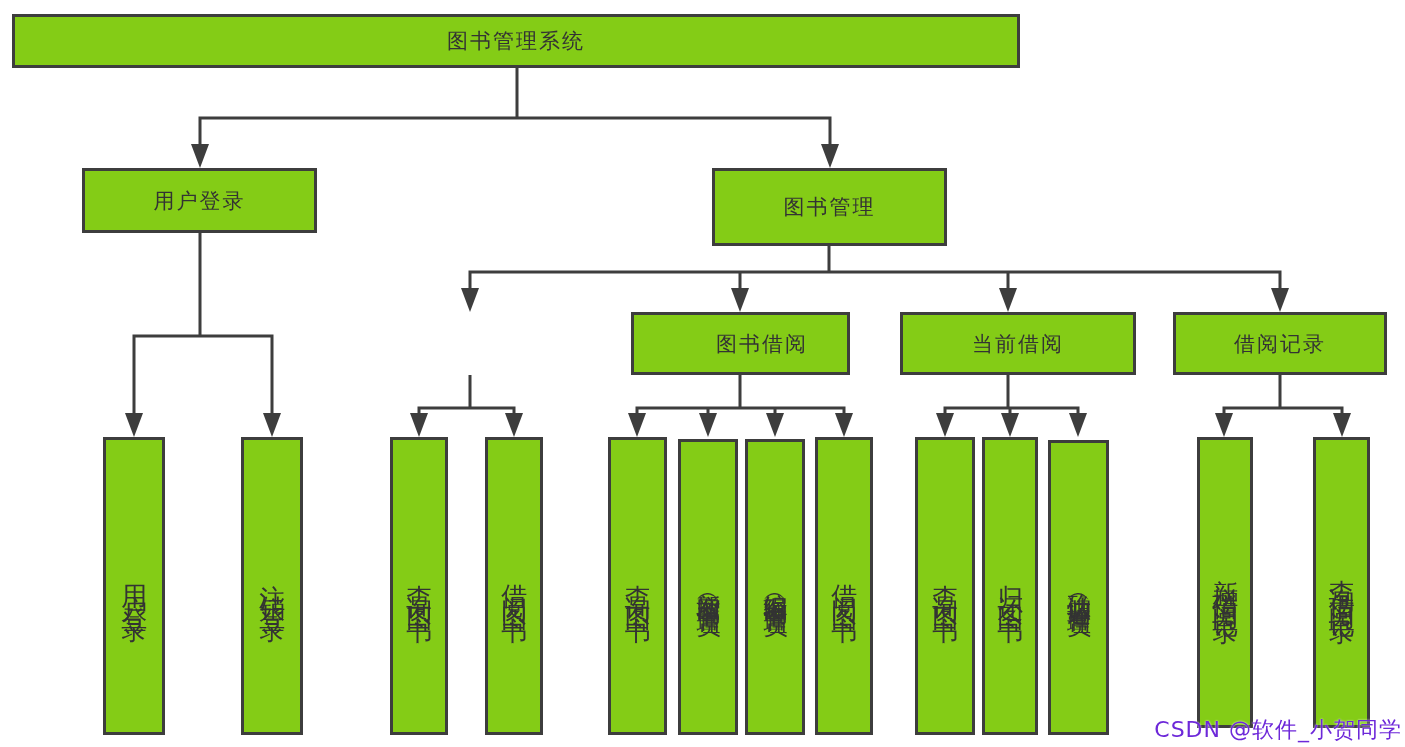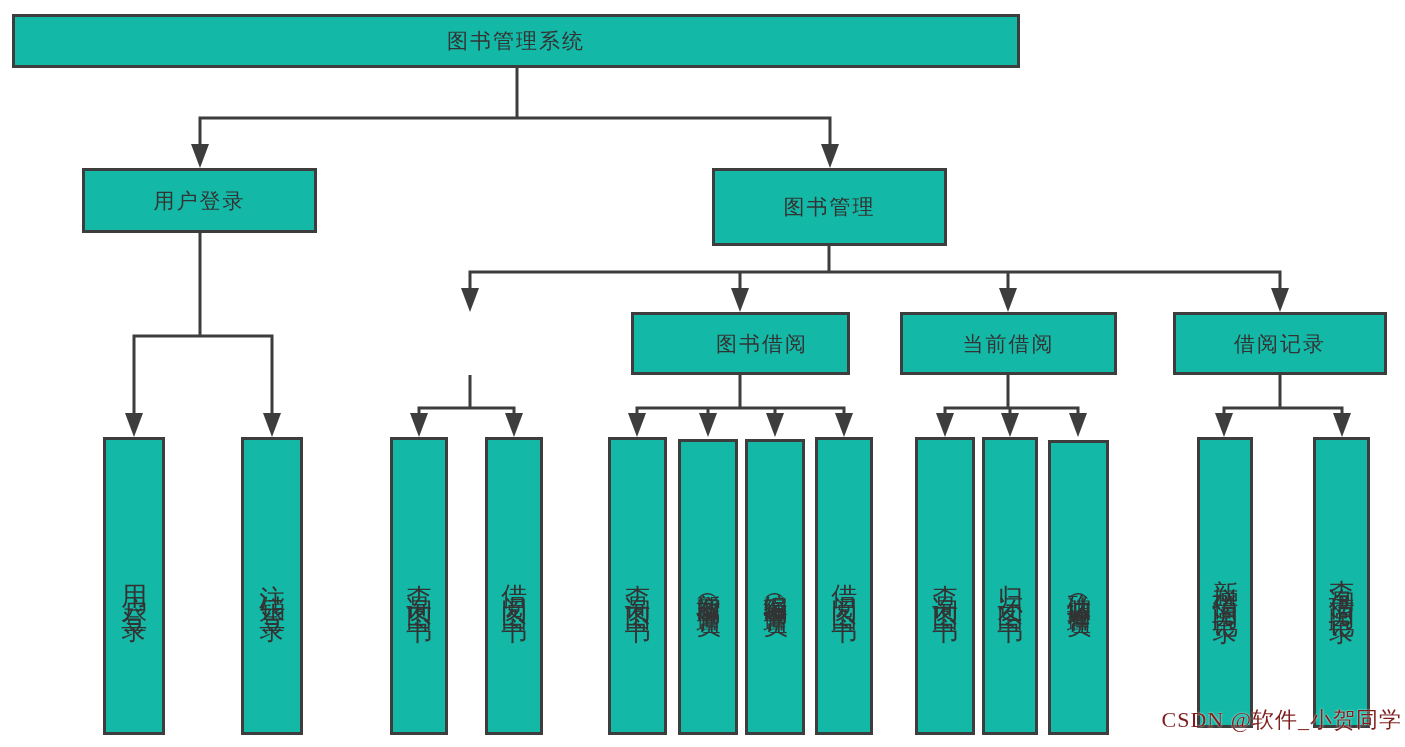--- a/index.html
+++ b/index.html
@@ -8,47 +8,46 @@
     width:1405px;height:747px;
     background:#ffffff;
     font-family:"DejaVu Sans","Liberation Sans",sans-serif;
     overflow:hidden;
   }
   .wires{position:absolute;left:0;top:0;}
   .box{
     position:absolute;
     box-sizing:border-box;
     border:3px solid #3d3d3d;
-    background:#14b8a6;
+    background:#84cc16;
     display:flex;
     align-items:center;
     justify-content:center;
     color:#333333;
   }
   .h{font-size:21px;letter-spacing:2px;white-space:nowrap;}
   .vt{
     writing-mode:vertical-lr;
     text-orientation:mixed;
     line-height:1.05;
     font-size:26px;
     letter-spacing:11px;
     color:#333333;
   }
   .v6 .vt{letter-spacing:8px;}
   .vlong .vt{font-size:24px;letter-spacing:3px;}
   .watermark{
     position:absolute;
-    right:3px;bottom:12px;
+    right:3px;bottom:2px;
     font-size:22px;
-    color:#7f1d1d;
+    color:#6d28d9;
     letter-spacing:1px;
     z-index:9;
     text-shadow:0 0 2px #ffffff;
     white-space:nowrap;
-    font-family:Liberation Serif, serif;
   }
 </style>
 </head>
 <body>
 
 <div class="canvas">
 
   <svg class="wires" width="1405" height="747" viewBox="0 0 1405 747">
     <g stroke="#3d3d3d" stroke-width="3" fill="none">
 
@@ -88,21 +87,21 @@
       <polygon points="1333,413 1351,413 1342,437"></polygon>
     </g>
   </svg>
 
   <div class="box h" style="left:12px;top:14px;width:1008px;height:54px;">图书管理系统</div>
 
   <div class="box h" style="left:82px;top:168px;width:235px;height:65px;">用户登录</div>
   <div class="box h" style="left:712px;top:168px;width:235px;height:78px;">图书管理</div>
 
   <div class="box h" style="left:631px;top:312px;width:219px;height:63px;padding-left:43px;">图书借阅</div>
-  <div class="box h" style="left:900px;top:312px;width:217px;height:63px;">当前借阅</div>
+  <div class="box h" style="left:900px;top:312px;width:236px;height:63px;">当前借阅</div>
   <div class="box h" style="left:1173px;top:312px;width:214px;height:63px;">借阅记录</div>
 
   <div class="box" style="left:103px;top:437px;width:62px;height:298px;">
     <span class="vt">用户登录</span>
   </div>
   <div class="box" style="left:241px;top:437px;width:62px;height:298px;">
     <span class="vt">注销登录</span>
   </div>
 
   <div class="box" style="left:390px;top:437px;width:58px;height:298px;">

